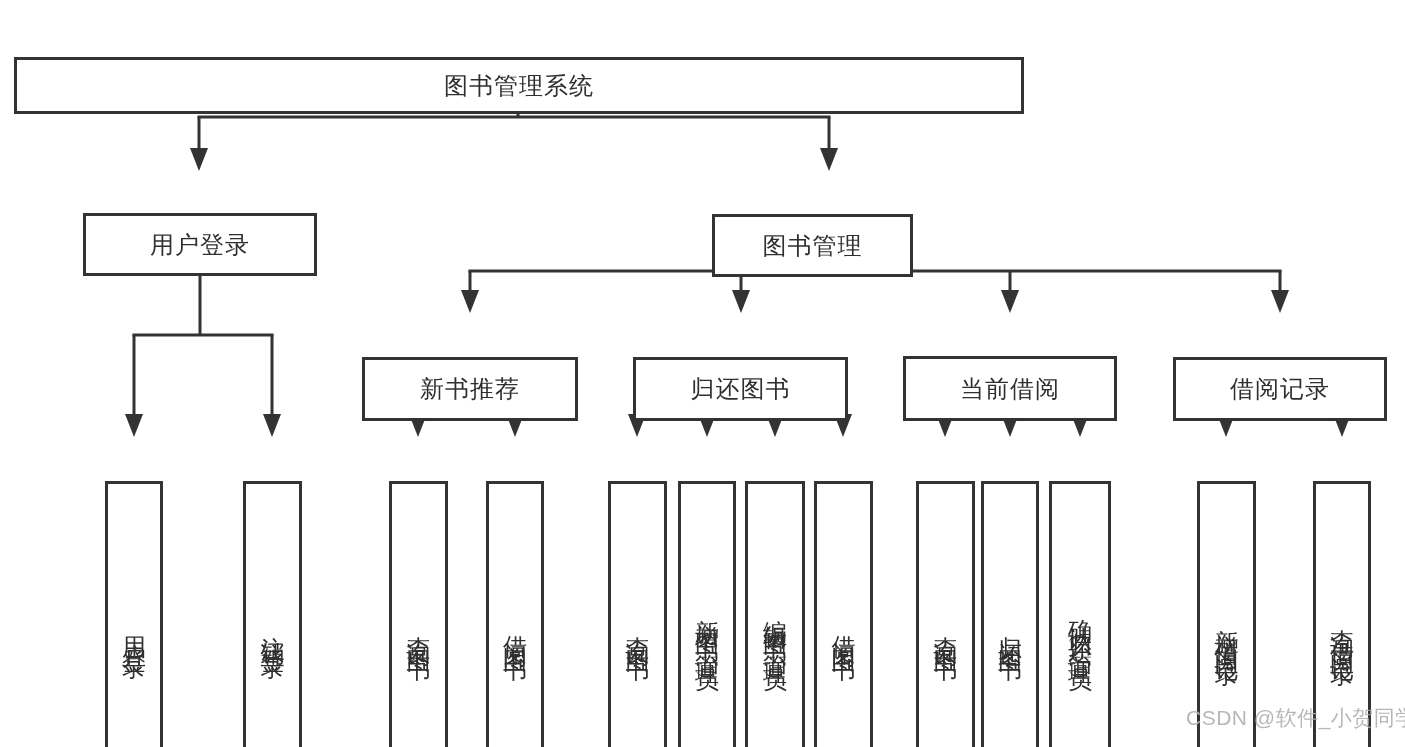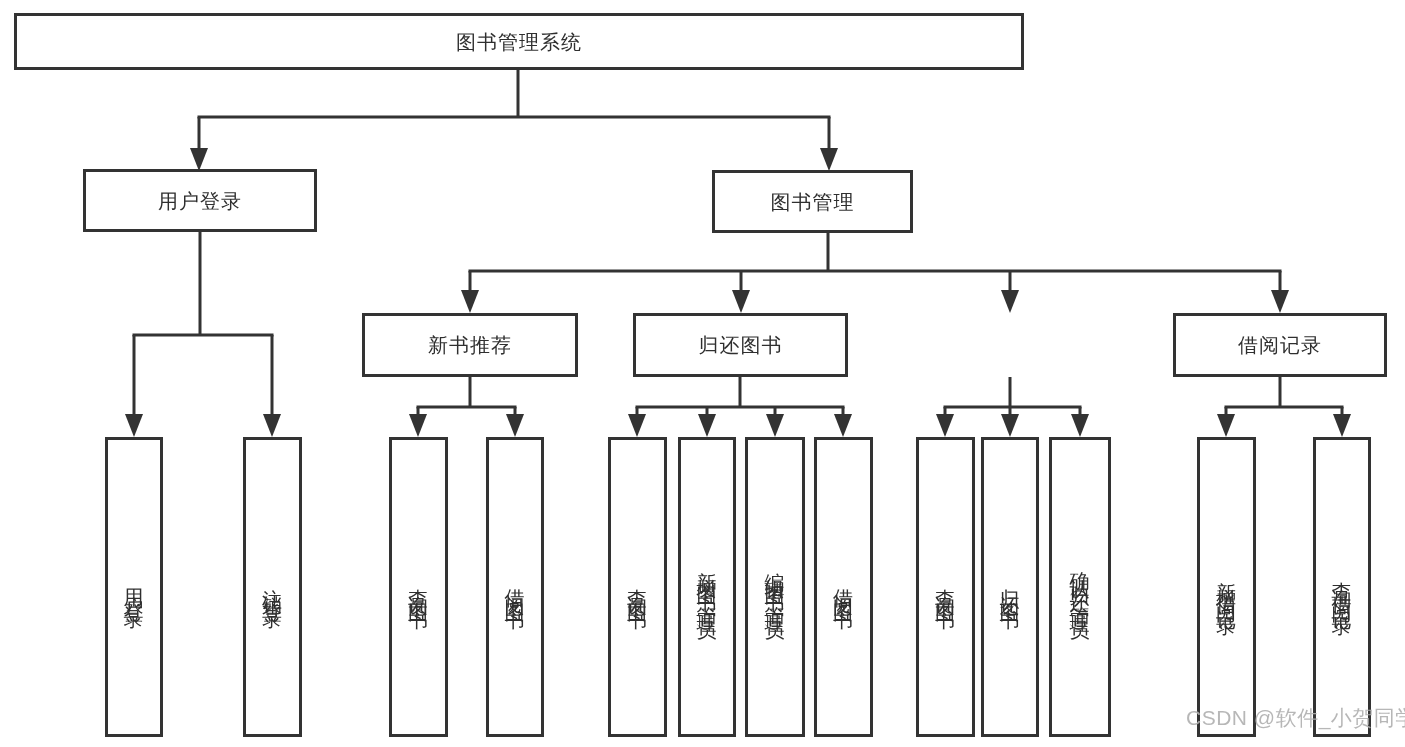--- a/index.html
+++ b/index.html
@@ -28,24 +28,25 @@
   }
 
   .node {
     position: absolute;
     border: 3px solid var(--line);
     background: var(--background);
     display: flex;
     align-items: center;
     justify-content: center;
     color: var(--text);
-    font-size: 20px;
+    font-size: 24px;
     letter-spacing: 1px;
     line-height: 1;
     z-index: 2;
+    margin-top: 44px;
   }
 
   .node.vert span {
     writing-mode: vertical-rl;
     text-orientation: mixed;
     letter-spacing: 7px;
     white-space: nowrap;
   }
 
   
@@ -177,20 +178,23 @@
   <div class="node" id="n-book-mgmt">
     <span>图书管理</span>
   </div>
 
   <div class="node" id="n-new-book-rec">
     <span>新书推荐</span>
   </div>
   <div class="node" id="n-book-borrow">
     <span>归还图书</span>
   </div>
+  <div class="node" id="n-current-borrow">
+    <span>当前借阅</span>
+  </div>
   <div class="node" id="n-borrow-records">
     <span>借阅记录</span>
   </div>
 
   <div class="node vert leaf" id="n-login-leaf">
     <span>用户登录</span>
   </div>
   <div class="node vert leaf" id="n-logout-leaf">
     <span>注销登录</span>
   </div>

